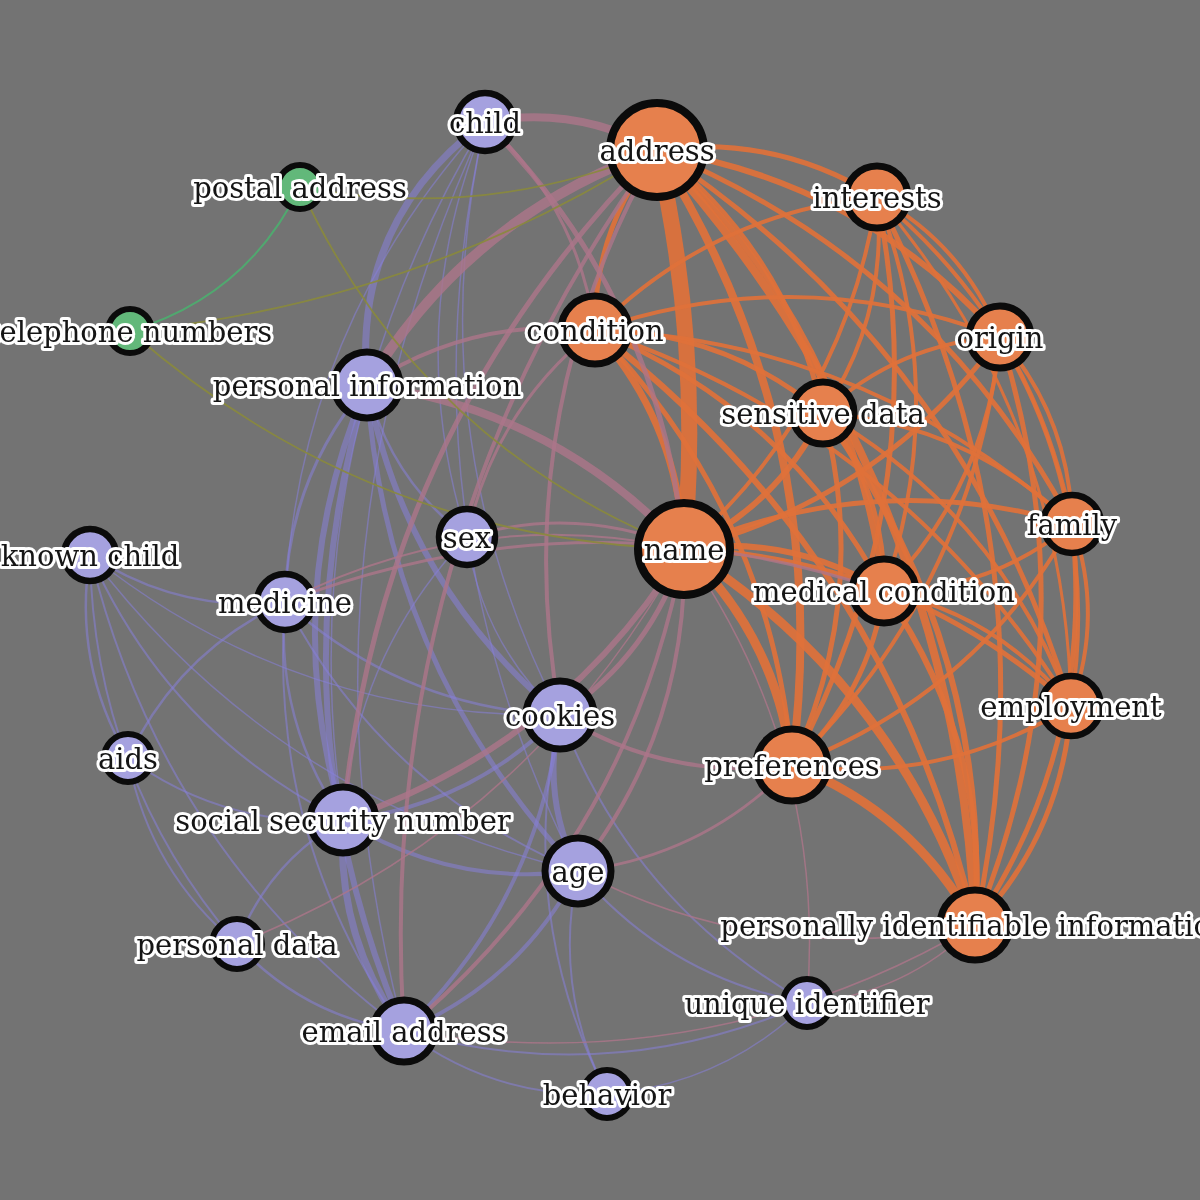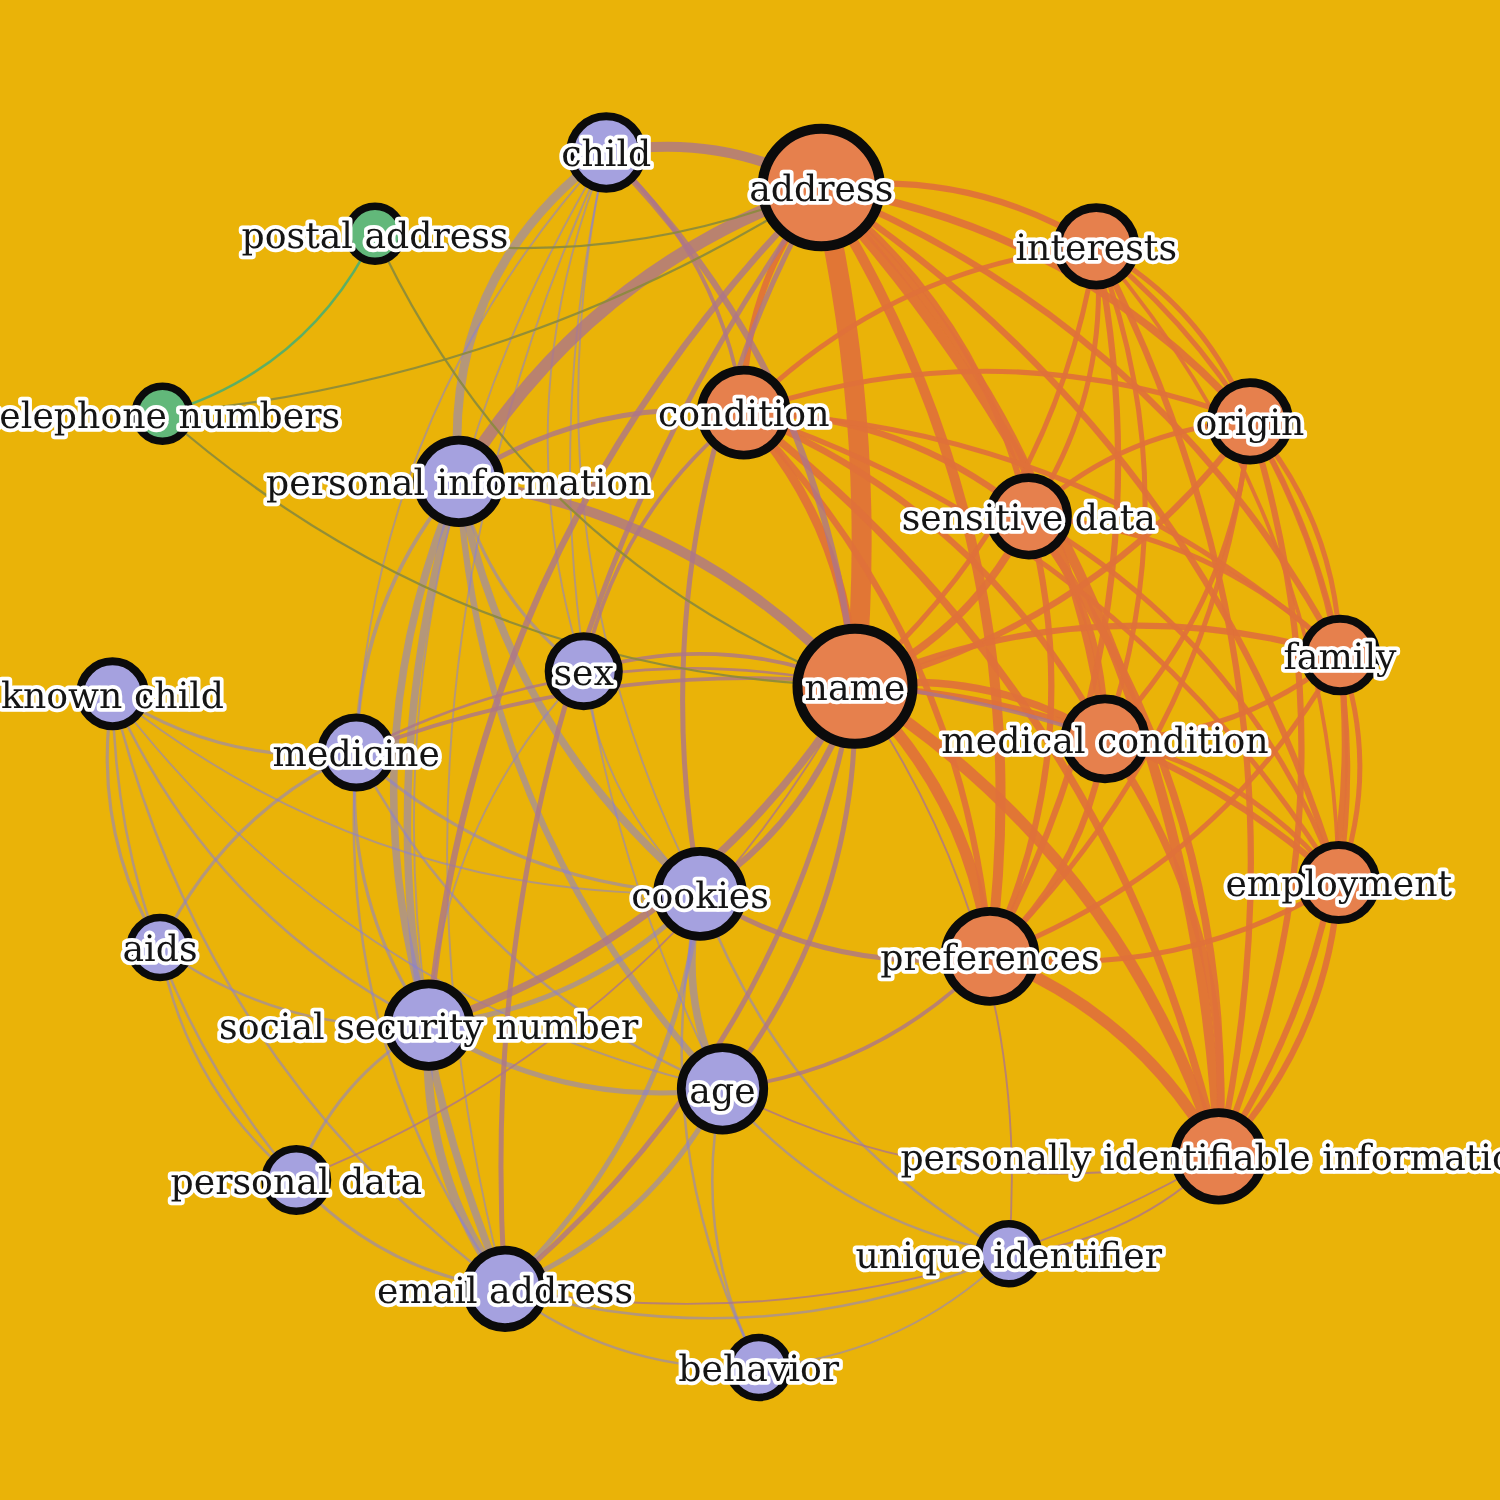--- a/index.html
+++ b/index.html
@@ -4,21 +4,21 @@
 <style>
   html, body {
     margin: 0;
     padding: 0;
     background: #ffffff;
   }
   .stage {
     position: relative;
     width: 1200px;
     height: 1200px;
-    background: #eab308;
+    background: #737373;
     overflow: hidden;
     font-family: "DejaVu Serif", "Liberation Serif", serif;
   }
   svg { display: block; }
   .edge {
     fill: none;
     stroke-linecap: round;
   }
   .node-circle {
     stroke: #0b0b0b;

